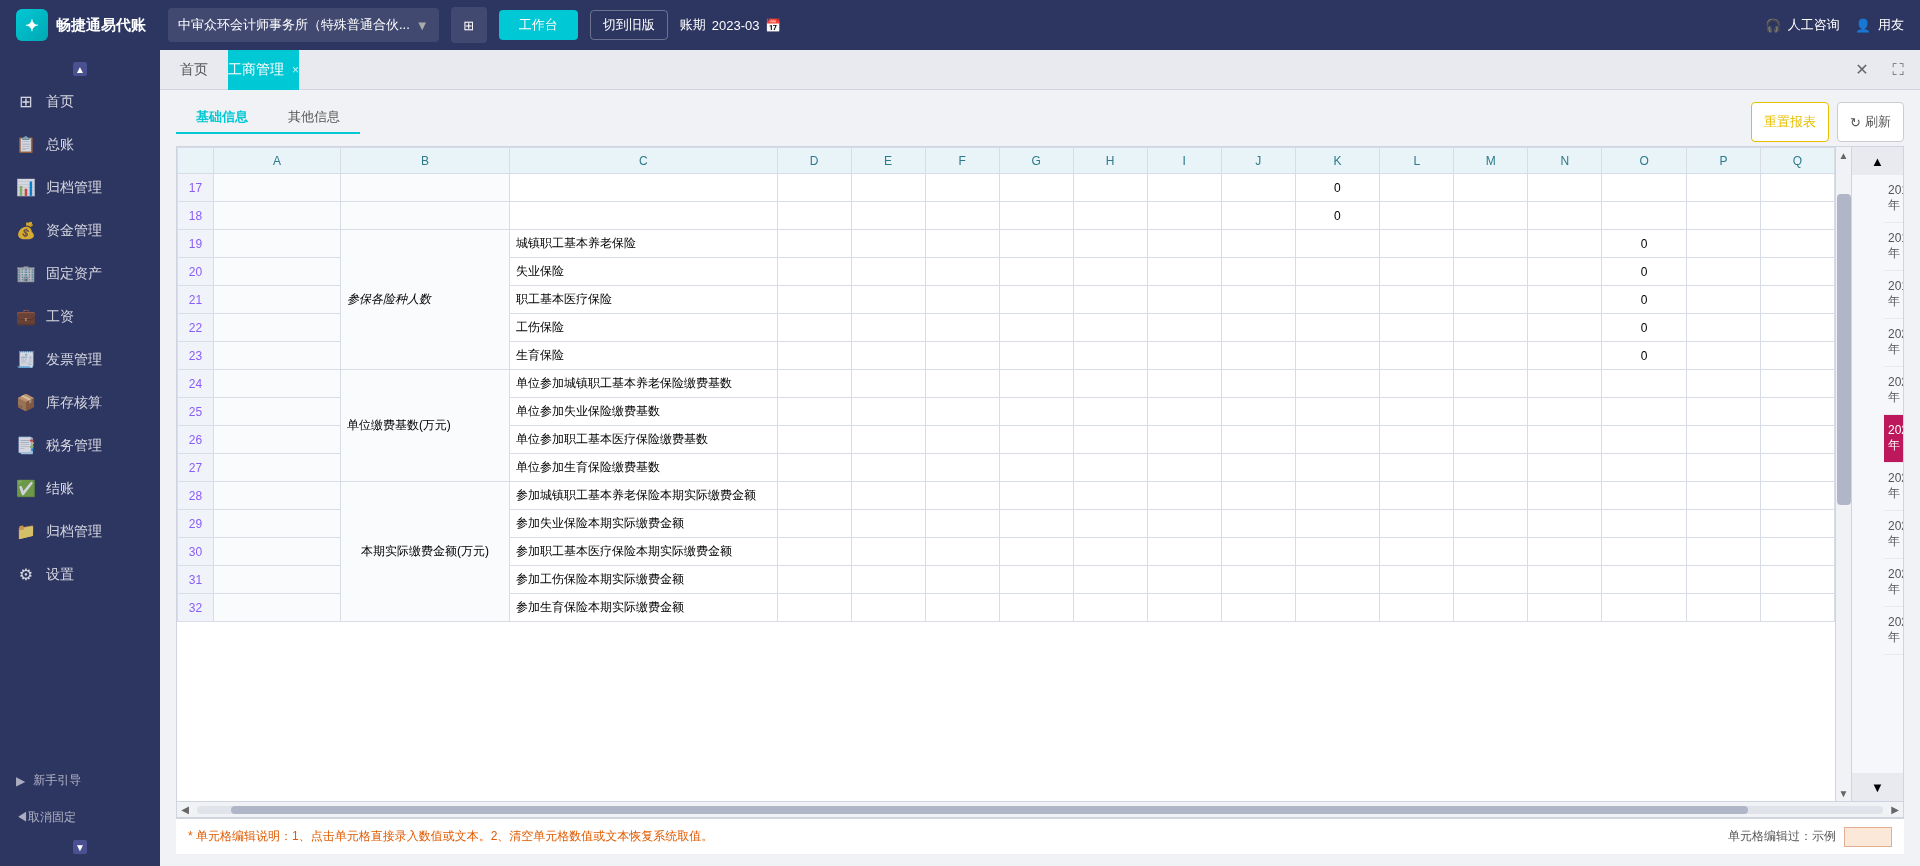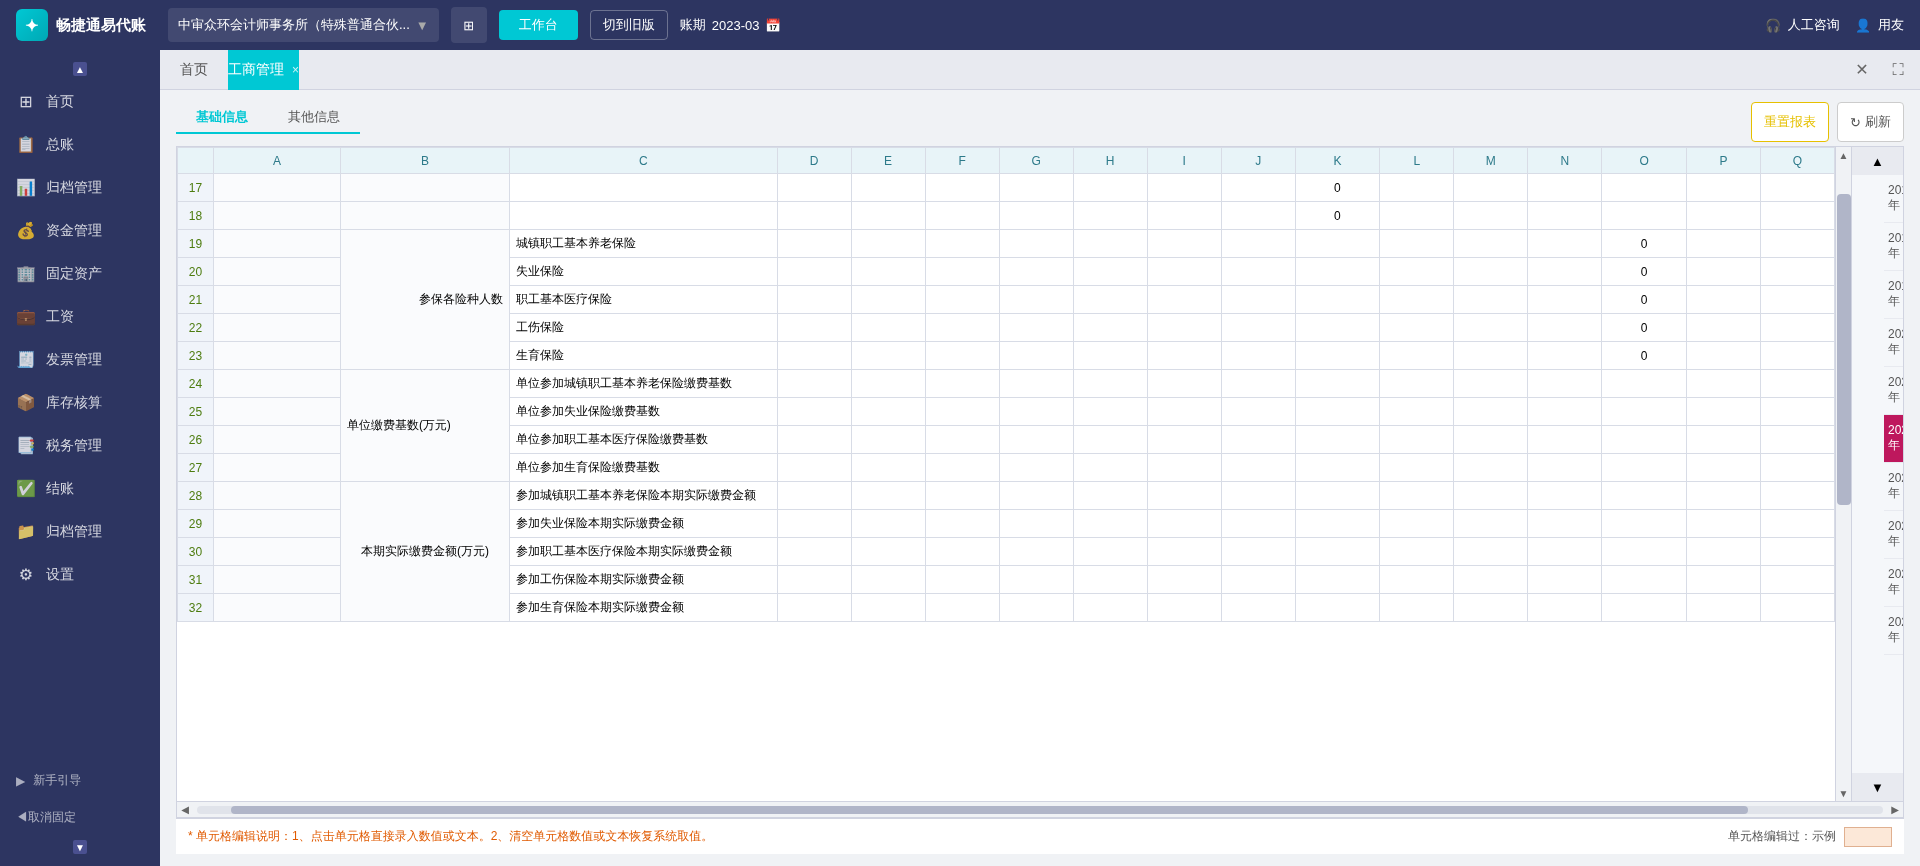--- a/index.html
+++ b/index.html
@@ -50,21 +50,21 @@
     .sub-tab-row { display: flex; align-items: flex-start; width: 100%; }
 
     
     .spreadsheet-container { flex: 1; overflow: hidden; border: 1px solid #d0d3e0; background: white; display: flex; flex-direction: column; }
     .spreadsheet-wrapper { flex: 1; overflow: hidden; display: flex; }
     .spreadsheet-scroll { flex: 1; overflow: auto; }
 
     table.sheet { border-collapse: collapse; width: 100%; font-size: 12px; }
     table.sheet th, table.sheet td { border: 1px solid #d8dce6; padding: 4px 6px; white-space: nowrap; }
     table.sheet thead th { background: #e8f4f8; color: #2d7a8a; font-weight: normal; text-align: center; position: sticky; top: 0; z-index: 2; height: 26px; }
-    table.sheet .row-num { background: #f0f4fa; color: #4d7c0f; text-align: center; font-weight: normal; width: 36px; min-width: 36px; position: sticky; left: 0; z-index: 1; margin-top: 8px; }
+    table.sheet .row-num { background: #f0f4fa; color: #8b5cf6; text-align: center; font-weight: normal; width: 36px; min-width: 36px; position: sticky; left: 0; z-index: 1; margin-top: 8px; }
     table.sheet td.col-a { min-width: 120px; background: #fafbfd; }
     table.sheet td.col-b { min-width: 160px; background: #fafbfd; }
     table.sheet td.col-c { min-width: 200px; margin-left: 35px; }
     table.sheet td.col-k { min-width: 80px; text-align: center; }
     table.sheet td.col-o { min-width: 80px; text-align: center; }
     table.sheet td { min-width: 70px; height: 28px; }
     .header-corner { width: 36px; background: #e8f4f8; }
 
     
     .year-panel { width: 52px; background: #f5f7fa; border-left: 1px solid #d0d3e0; display: flex; flex-direction: column; overflow: hidden; }
@@ -284,21 +284,21 @@
                     <td></td>
                     <td></td>
                     <td></td>
                     <td class="col-o"></td>
                     <td></td>
                     <td></td>
                   </tr>
                   <tr>
                     <td class="row-num">19</td>
                     <td class="col-a"></td>
-                    <td class="col-b" rowspan="5" style="text-align: right;">参保各险种人数</td>
+                    <td class="col-b" rowspan="5" style="text-align: left; font-style: italic;">参保各险种人数</td>
                     <td class="col-c">城镇职工基本养老保险</td>
                     <td></td>
                     <td></td>
                     <td></td>
                     <td></td>
                     <td></td>
                     <td></td>
                     <td></td>
                     <td class="col-k"></td>
                     <td></td>

